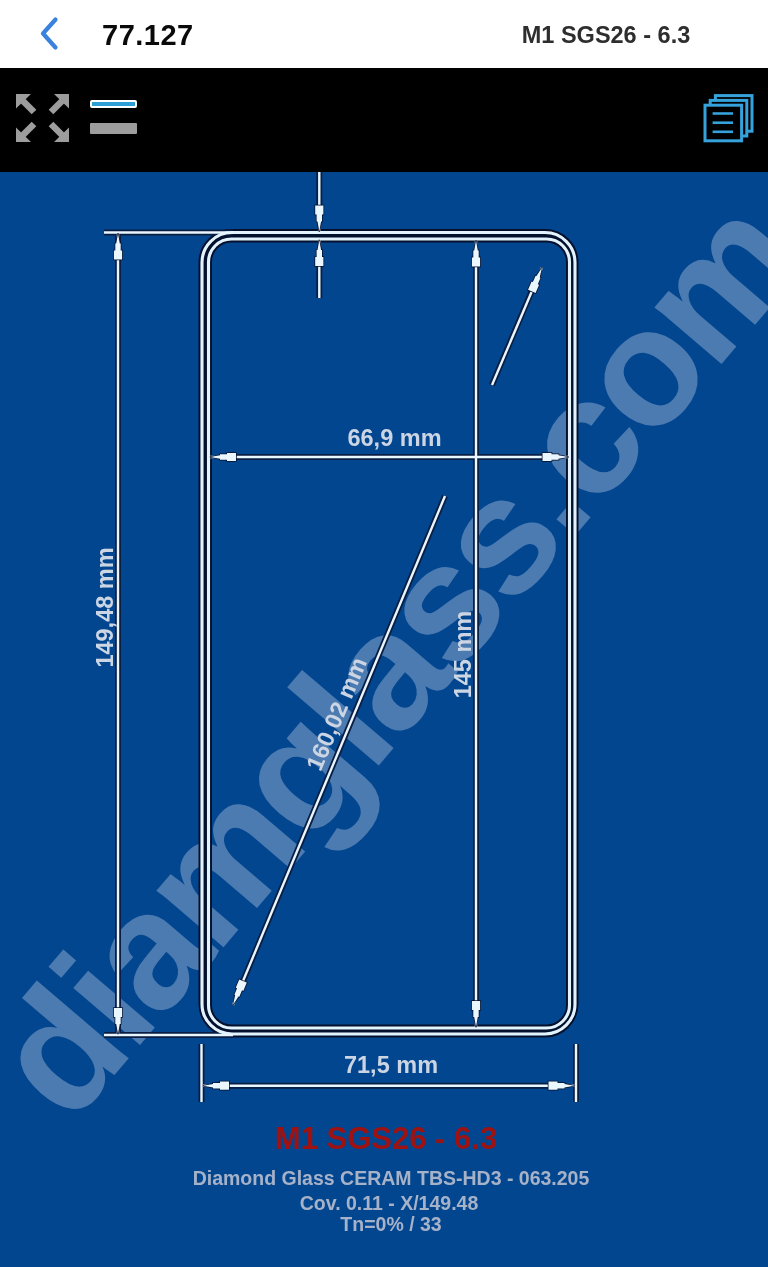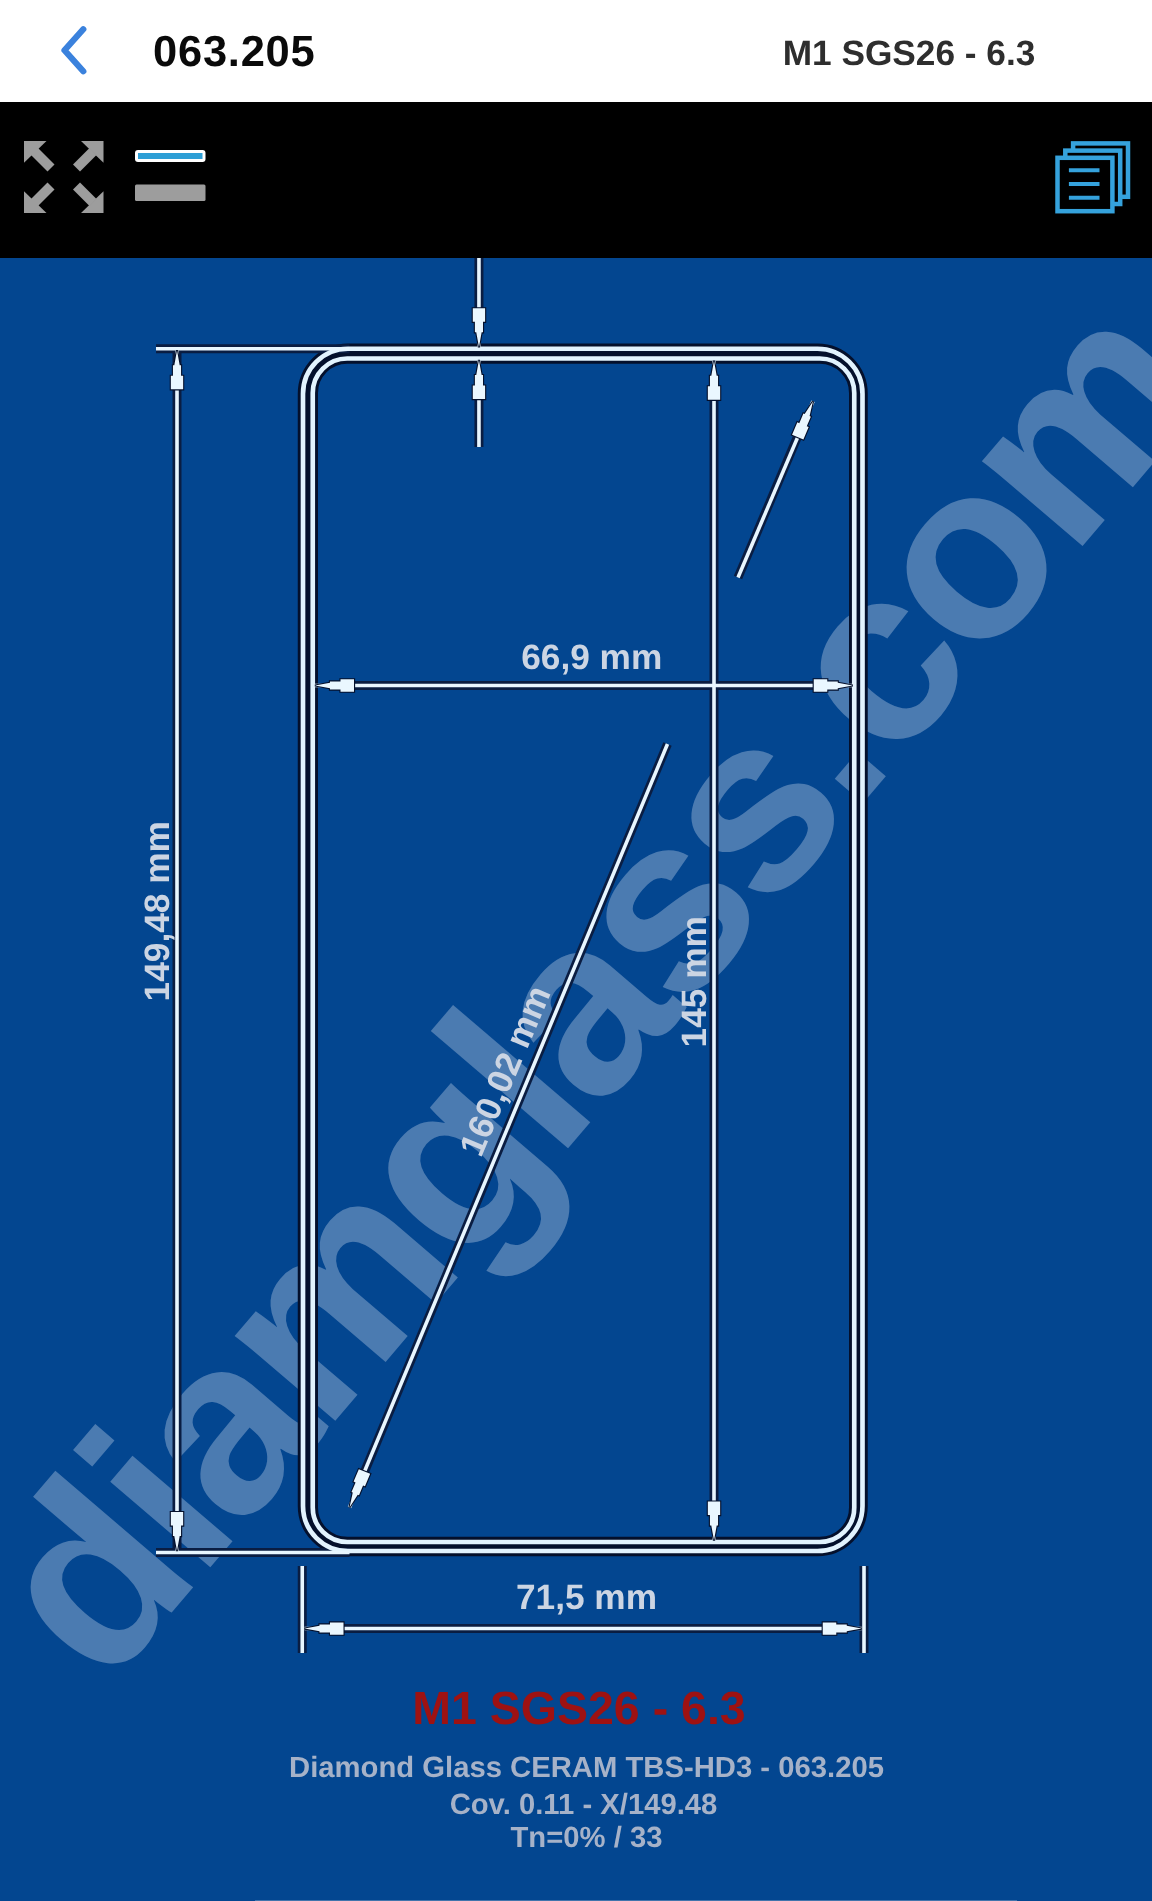--- a/index.html
+++ b/index.html
@@ -10,21 +10,21 @@
 </style>
 </head>
 <body>
 
 <div id="header">
 
   <svg style="position:absolute;left:39px;top:16px" width="21" height="36" viewBox="0 0 21 36">
     <path d="M16.5 3.5 L4 17.5 L16.5 31.5" fill="none" stroke="#3b82dd" stroke-width="4.2" stroke-linecap="round" stroke-linejoin="round"></path>
   </svg>
 
-  <div style="position:absolute;left:102px;top:19px;font-size:29px;font-weight:bold;color:#0a0a0a;letter-spacing:0.5px;">063.205</div>
+  <div style="position:absolute;left:102px;top:19px;font-size:29px;font-weight:bold;color:#0a0a0a;letter-spacing:0.5px;">77.127</div>
 
   <div style="position:absolute;left:520px;top:22px;width:172px;text-align:center;font-size:23.5px;font-weight:bold;color:#2e2e2e;">M1 SGS26 - 6.3</div>
 </div>
 
 <div id="toolbar">
 
   <svg style="position:absolute;left:0px;top:0px" width="80" height="104" viewBox="0 0 80 104">
     <g fill="#9d9d9d" stroke="none" transform="translate(0,-68)">
       <polygon points="16,94 31,94 16,108.5"></polygon>
       <line x1="23" y1="101" x2="34" y2="112" stroke="#9d9d9d" stroke-width="6.6"></line>

